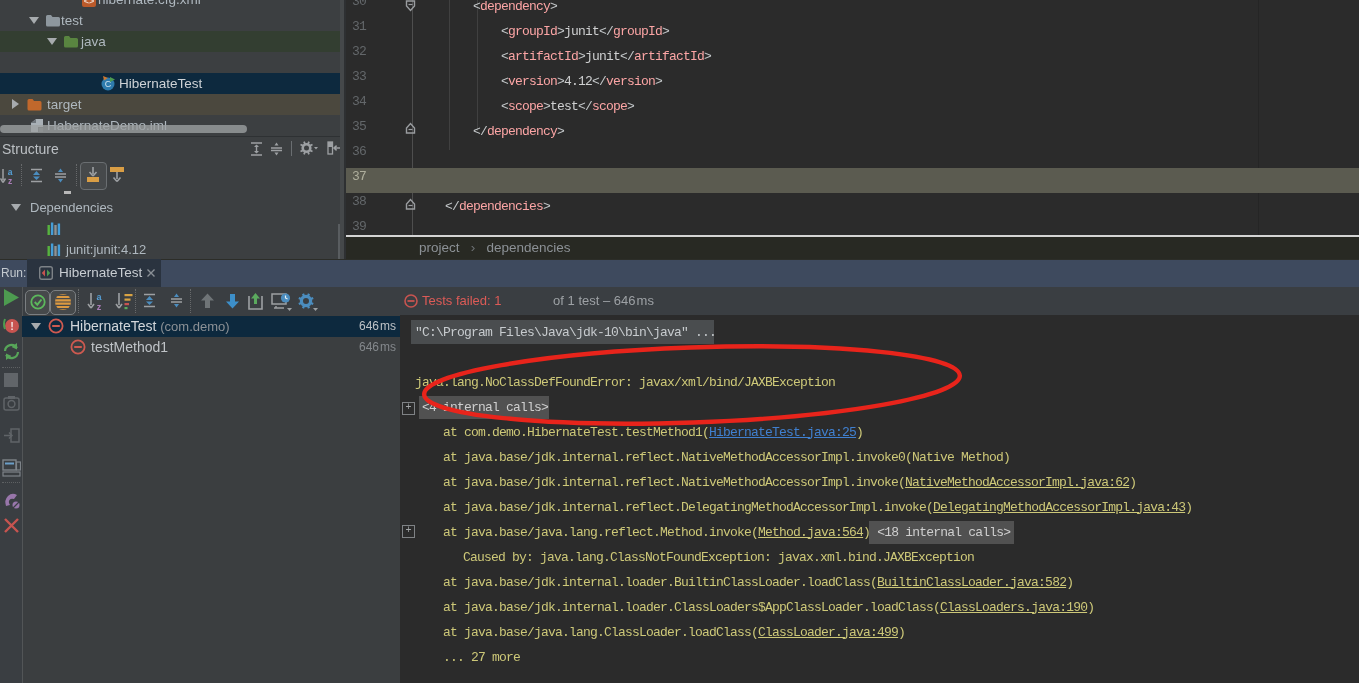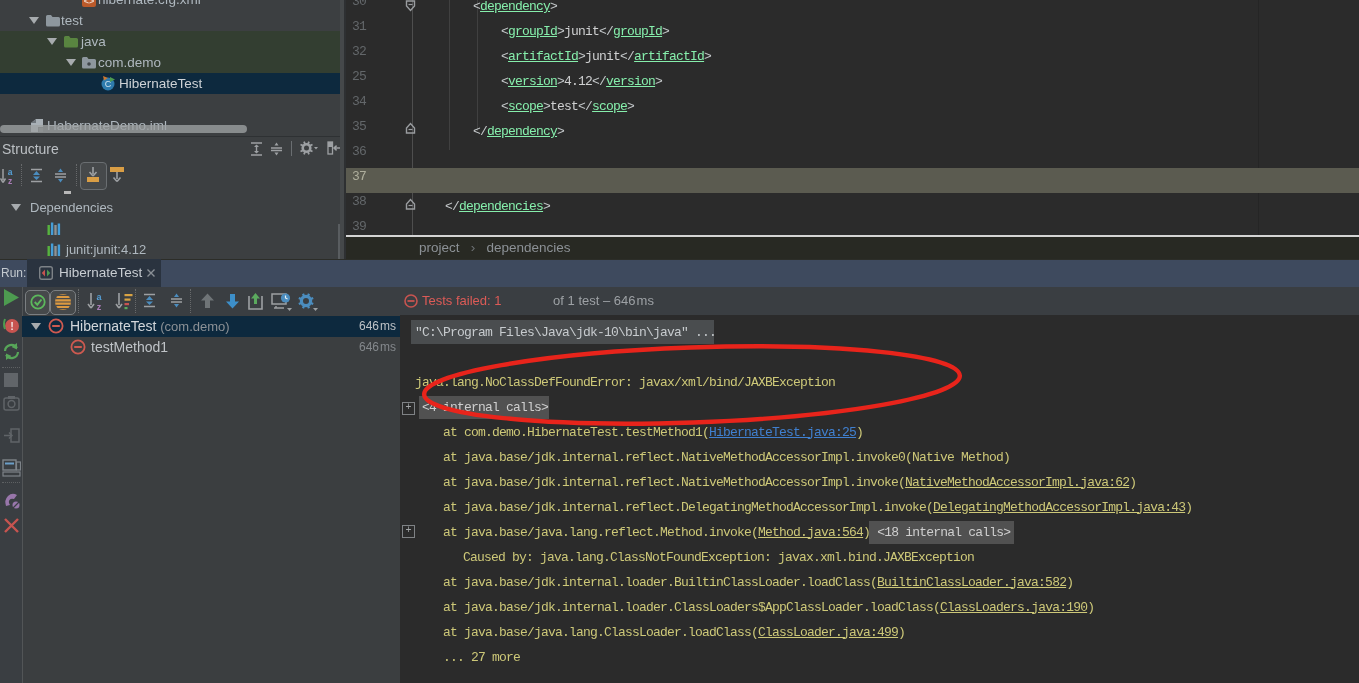--- a/index.html
+++ b/index.html
@@ -6,21 +6,21 @@
     background:#3c3f41;font-family:"Liberation Sans",sans-serif;}
   .abs{position:absolute;}
   .mono{font-family:"Liberation Mono",monospace;font-size:13px;letter-spacing:-0.8px;white-space:pre;}
   
   .trow{position:absolute;left:0;width:346px;height:21px;line-height:21px;font-size:13.5px;color:#afb8bf;}
   .trow .lbl{position:absolute;top:0;height:21px;line-height:21px;white-space:nowrap;}
   .arrow-d{position:absolute;width:0;height:0;border-left:5px solid transparent;border-right:5px solid transparent;border-top:7px solid #a7abae;top:7px;}
   .arrow-r{position:absolute;width:0;height:0;border-top:5px solid transparent;border-bottom:5px solid transparent;border-left:7px solid #a7abae;top:5px;}
   .eline{position:absolute;height:25px;line-height:25px;}
   .cline{position:absolute;height:25px;line-height:25px;left:415px;}
-  .tag{color:#86efac;text-decoration:underline;} .val{color:#cfd0d1;} .br{color:#c3c7c9;}
+  .tag{color:#fca5a5;} .val{color:#cfd0d1;} .br{color:#c3c7c9;}
   .amber{color:#cdc878;} .lnk{color:#4080d0;text-decoration:underline;}
   .ulk{text-decoration:underline;}
   .gut{position:absolute;width:30px;text-align:right;color:#63676a;}
   .plus{position:absolute;left:402px;width:11px;height:11px;border:1px solid #7f8285;background:#2b2b2b;color:#a5a8aa;font-size:10px;line-height:10px;text-align:center;font-family:"Liberation Mono",monospace;letter-spacing:0;}
 </style></head>
 <body>
 <div id="root">
 
   <div class="abs" style="left:346px;top:0;width:1013px;height:236px;background:#2b2b2b;"></div>
   <div id="editor" class="abs" style="left:346px;top:0;width:1013px;height:236px;">
@@ -29,21 +29,21 @@
     <div class="abs" style="left:103px;top:0;width:1px;height:150px;background:#404040;"></div>
     <div class="abs" style="left:131px;top:0;width:1px;height:131px;background:#404040;"></div>
 
     <div class="abs" style="left:912px;top:0;width:1px;height:236px;background:#252525;"></div>
 
     <div class="abs" style="left:0;top:168px;width:1013px;height:25px;background:#5b5b50;"></div>
 
     <div class="gut mono" style="left:-10px;top:-6px;">30</div>
     <div class="gut mono" style="left:-10px;top:19px;">31</div>
     <div class="gut mono" style="left:-10px;top:44px;">32</div>
-    <div class="gut mono" style="left:-10px;top:69px;">25</div>
+    <div class="gut mono" style="left:-10px;top:69px;">33</div>
     <div class="gut mono" style="left:-10px;top:94px;">34</div>
     <div class="gut mono" style="left:-10px;top:119px;">35</div>
     <div class="gut mono" style="left:-10px;top:144px;">36</div>
     <div class="gut mono" style="left:-10px;top:169px;color:#aeae9c;">37</div>
     <div class="gut mono" style="left:-10px;top:194px;">38</div>
     <div class="gut mono" style="left:-10px;top:219px;">39</div>
 
     <svg class="abs" style="left:58px;top:0px;" width="13" height="13" viewBox="0 0 13 13">
         <path d="M2.5 1 L10.5 1 L10.5 6 L6.5 10.5 L2.5 6 Z" fill="none" stroke="#9a9da0" stroke-width="1.4"></path>
         <path d="M4.5 4.5 L8.5 4.5" stroke="#9a9da0" stroke-width="1.2"></path>
@@ -89,39 +89,38 @@
     </div>
 
     <div class="trow" style="top:31px;background:#333e31;">
       <div class="arrow-d" style="left:47px;"></div>
       <svg class="abs" style="left:64px;top:4px;" width="14" height="13" viewBox="0 0 14 13">
           <path d="M0 2.5 Q0 1 1.5 1 L5 1 L6.5 3 L12.5 3 Q14 3 14 4.5 L14 11 Q14 12.5 12.5 12.5 L1.5 12.5 Q0 12.5 0 11 Z" fill="#598540"></path>
         </svg>
       <div class="lbl" style="left:81px;">java</div>
     </div>
 
-    <div class="trow" style="top:52px;background:#333e31;">
-      <div class="arrow-d" style="left:66px;"></div>
-      <svg class="abs" style="left:82px;top:4px;" width="14" height="13" viewBox="0 0 14 13">
-          <path d="M0 2.5 Q0 1 1.5 1 L5 1 L6.5 3 L12.5 3 Q14 3 14 4.5 L14 11 Q14 12.5 12.5 12.5 L1.5 12.5 Q0 12.5 0 11 Z" fill="#8e979e"></path>
-          <circle cx="7" cy="8" r="1.8" fill="#41464a"></circle>
-        </svg>
-      <div class="lbl" style="left:98px;">com.demo</div>
-    </div>
 
     <div class="trow" style="top:73px;background:#0d293e;color:#ced2d6;">
       <svg class="abs" style="left:101px;top:3px;" width="15" height="15" viewBox="0 0 15 15">
           <circle cx="7" cy="8" r="6.5" fill="#2e7bad"></circle>
           <text x="7" y="11" font-size="9" fill="#cfe3ef" text-anchor="middle" font-family="Liberation Sans">C</text>
           <path d="M2 0 L7 2 L3 4.5 Z" fill="#cc7832"></path>
           <path d="M9 1 L14 3.5 L9 6 Z" fill="#4d9b50"></path>
         </svg>
       <div class="lbl" style="left:119px;">HibernateTest</div>
     </div>
 
+    <div class="trow" style="top:94px;background:#4b483e;">
+      <div class="arrow-r" style="left:12px;"></div>
+      <svg class="abs" style="left:27px;top:4px;" width="15" height="13" viewBox="0 0 14 13">
+          <path d="M0 2.5 Q0 1 1.5 1 L5 1 L6.5 3 L12.5 3 Q14 3 14 4.5 L14 11 Q14 12.5 12.5 12.5 L1.5 12.5 Q0 12.5 0 11 Z" fill="#c1682c"></path>
+        </svg>
+      <div class="lbl" style="left:47px;">target</div>
+    </div>
 
     <div class="trow" style="top:115px;">
       <svg class="abs" style="left:30px;top:3px;" width="14" height="15" viewBox="0 0 14 15">
           <path d="M1 5 L6 1 L13 1 L13 14 L1 14 Z" fill="#a8b0b6"></path>
           <path d="M1 5 L6 5 L6 1 Z" fill="#6e757b"></path>
           <rect x="8" y="9" width="5" height="5" fill="#3c3f41"></rect>
           <rect x="9" y="10" width="4" height="4" fill="#565b5e"></rect>
         </svg>
       <div class="lbl" style="left:47px;">HabernateDemo.iml</div>
       <div class="abs" style="left:0;top:10px;width:247px;height:8px;background:rgba(158,161,163,0.78);border-radius:4px;"></div>

